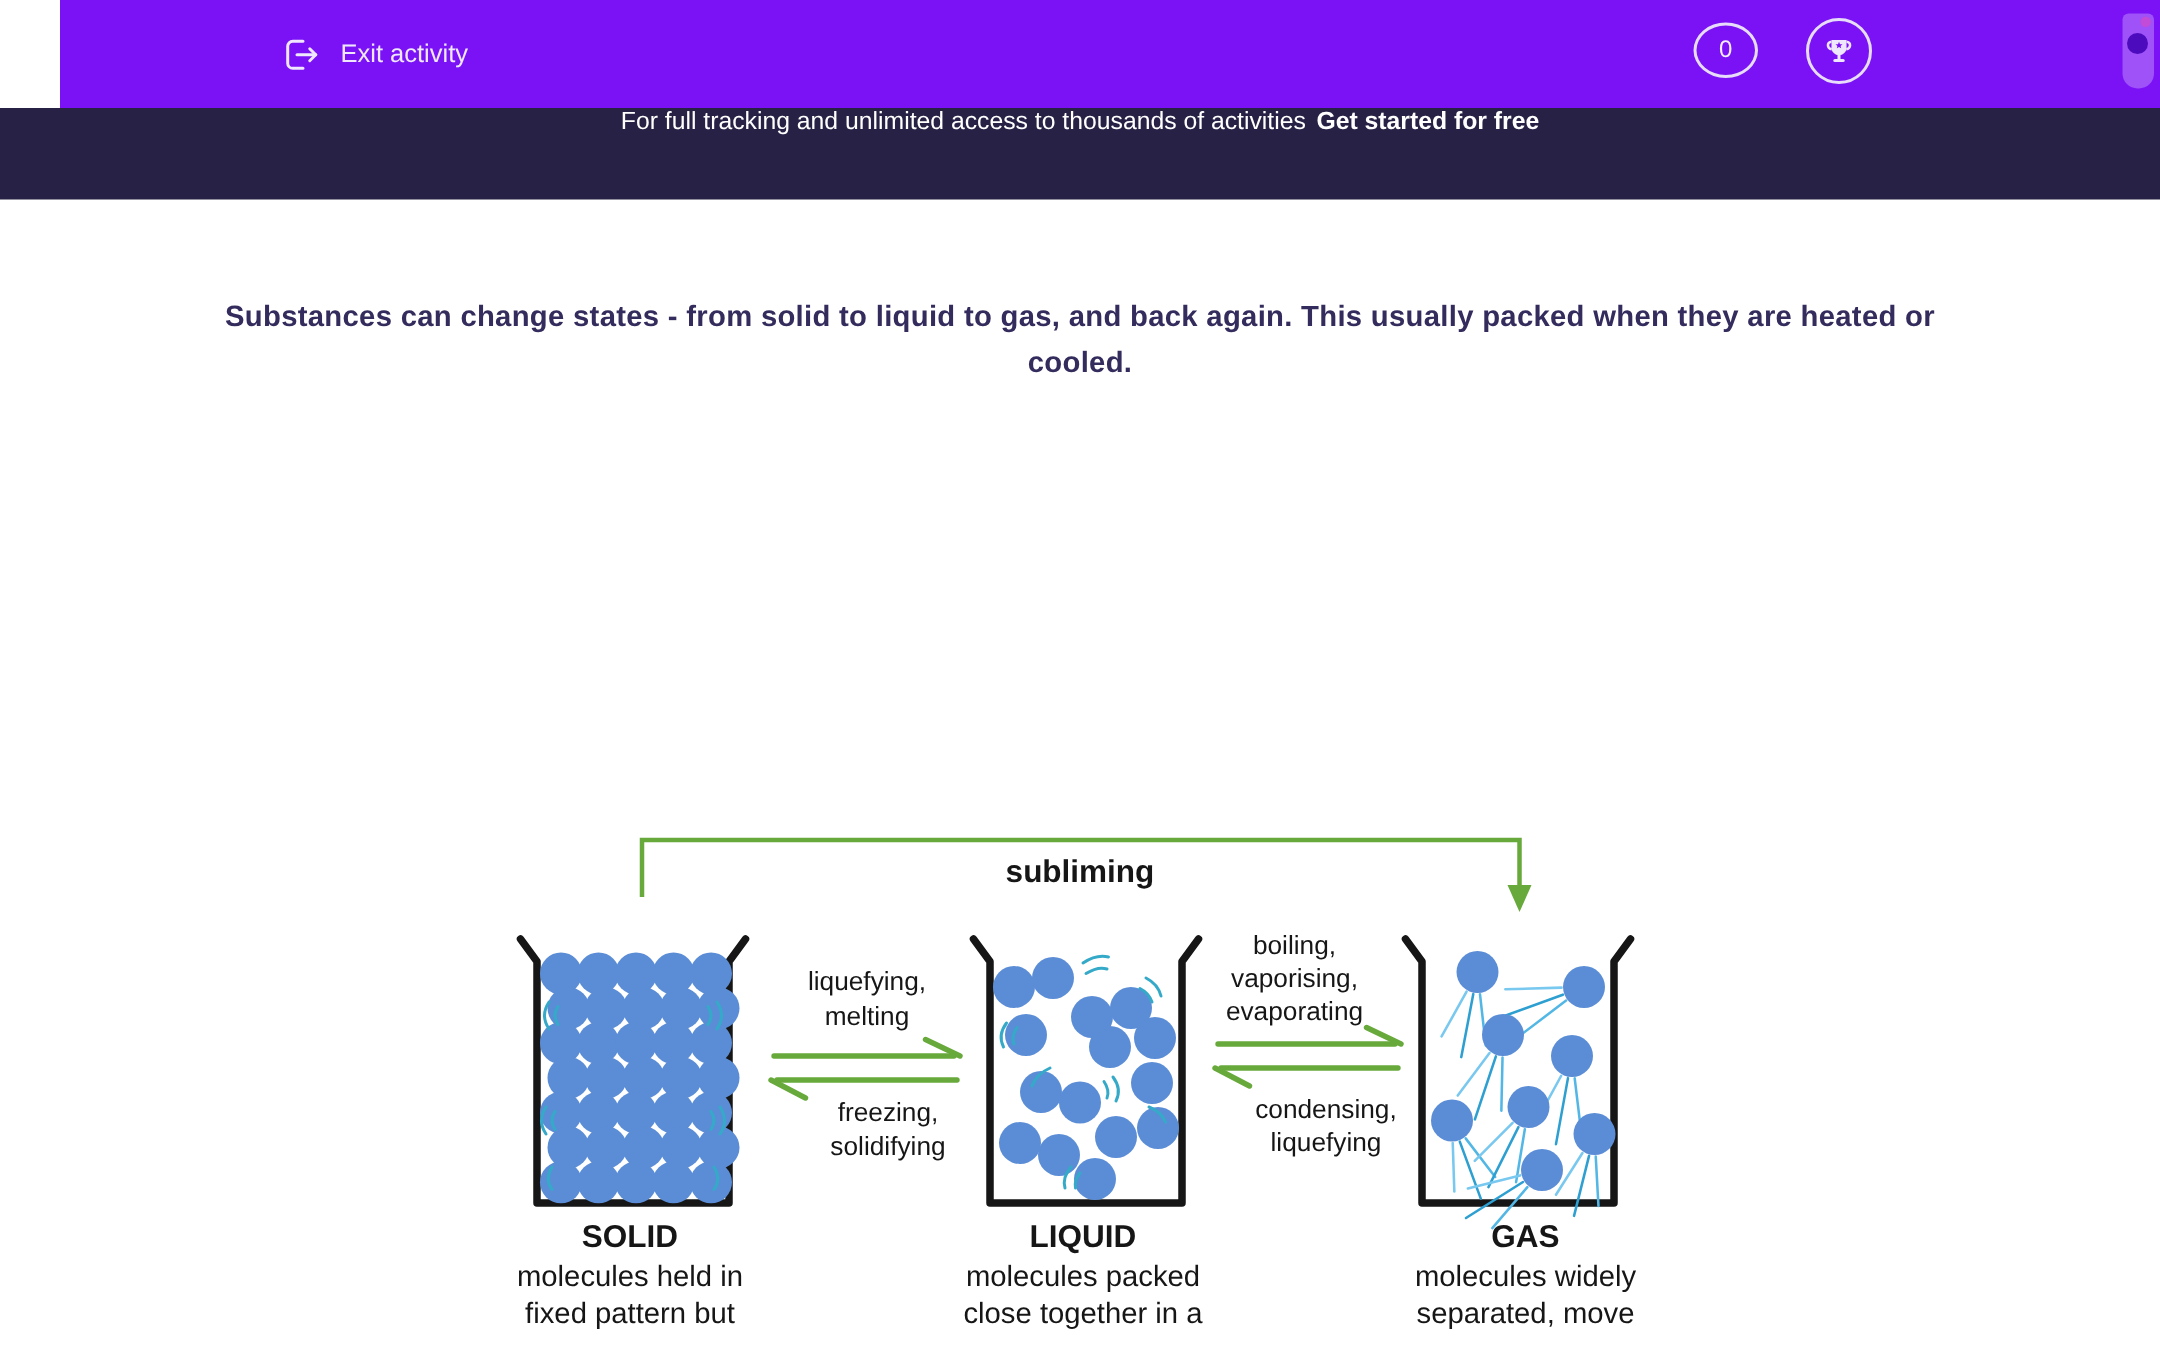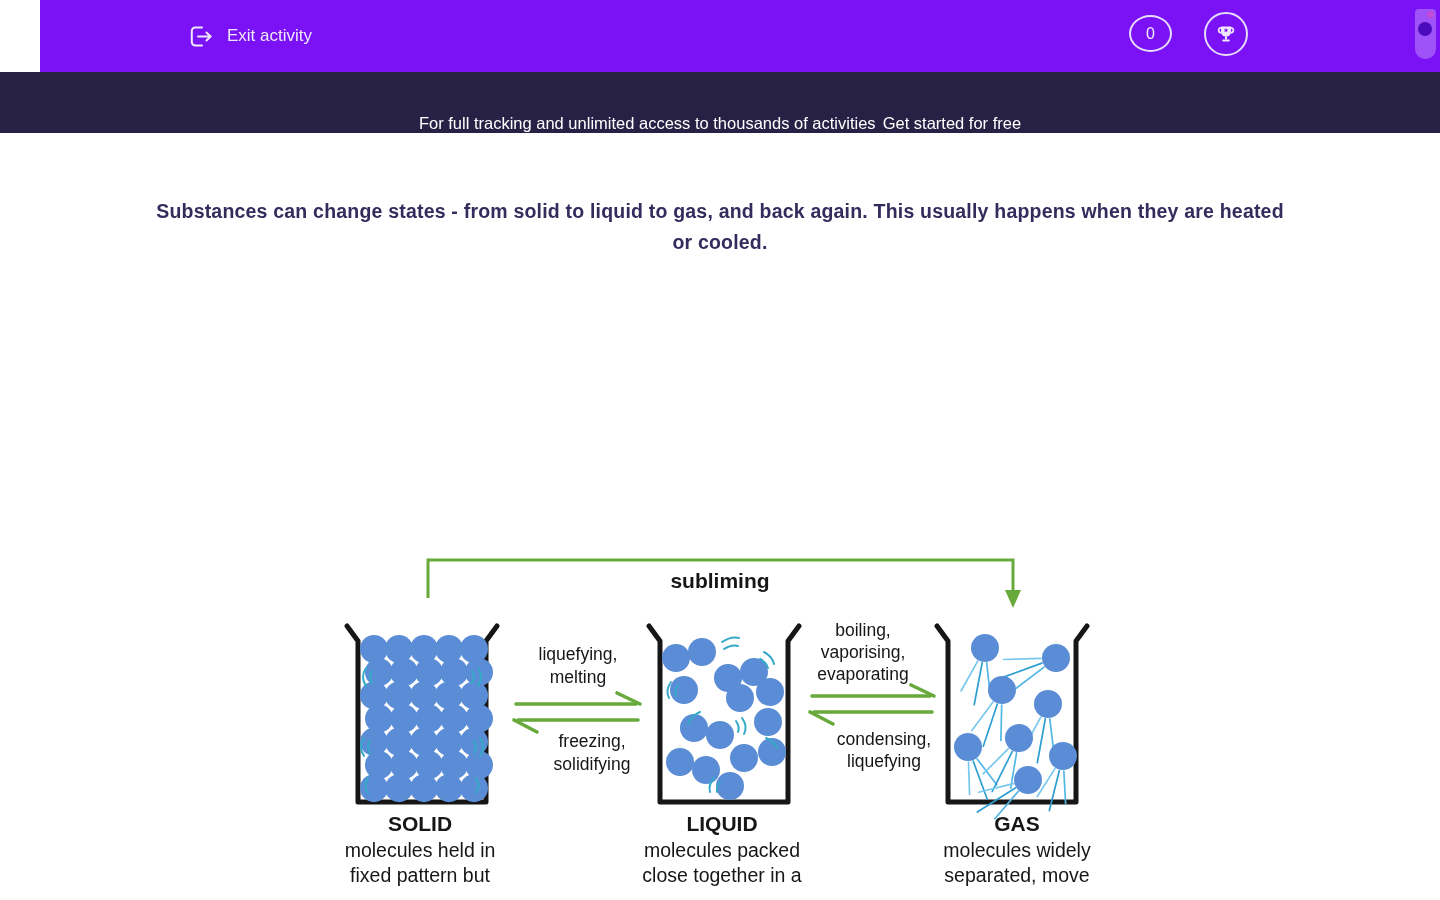--- a/index.html
+++ b/index.html
@@ -26,22 +26,22 @@
     justify-content:center;background:none;cursor:pointer;}
   .tubes{position:absolute;left:1375px;top:0;width:60px;height:72px;}
   .tube{position:absolute;background:rgba(255,255,255,0.27);}
   .tube-1{left:0;top:9px;width:21px;height:50px;border-radius:4px 4px 10px 10px;}
   .tube-2{left:31px;top:3px;width:21px;height:64px;border-radius:4px 4px 10px 10px;}
   .bubble{position:absolute;border-radius:50%;}
 
   
   .banner{position:absolute;left:0;top:72px;width:1440px;height:61px;
     background:var(--banner-navy,#272145);color:#ffffff;display:flex;
-    align-items:flex-end;justify-content:center;font-size:16.5px;}
-  .banner .cta{margin-left:7px;font-weight:400;cursor:pointer;}
+    align-items:flex-start;justify-content:center;font-size:16.5px;}
+  .banner .cta{margin-left:7px;font-weight:700;cursor:pointer;}
 
   
   .intro{position:absolute;top:176px;left:145px;width:1150px;text-align:center;
     font-size:19.5px;font-weight:600;color:var(--text-navy,#332C5C);
     line-height:31px;letter-spacing:.2px;}
   .followup{position:absolute;top:486px;left:145px;width:1150px;text-align:center;
     font-size:19.5px;font-weight:600;color:var(--text-navy,#332C5C);letter-spacing:.2px;}
 
   
   .star-box{position:absolute;left:629px;top:271px;width:182px;height:182px;}
@@ -108,21 +108,21 @@
         <div class="bubble" style="left:3px;top:32px;width:14px;height:14px;background:#4D0BBE;"></div>
       </div>
     </div>
   </div>
 
   <div class="banner">
     <span>For full tracking and unlimited access to thousands of activities</span>
     <b class="cta">Get started for free</b>
   </div>
 
-  <p class="intro">Substances can change states - from solid to liquid to gas, and back again. This usually happens when they are heated or cooled.</p>
+  <p class="intro">Substances can change states - from solid to liquid to gas, and back again. This usually packed when they are heated or cooled.</p>
 
 
 
   <div class="diagram">
     <svg viewBox="330 556 810 344" width="810" height="344">
 
       <path class="sub-line" d="M428 608 V570 H1013 V600"></path>
       <polygon points="1013,618 1005,600 1021,600" fill="var(--arrow-green,#68A93C)"></polygon>
       <text x="720" y="598" class="d-sub">subliming</text>
 

